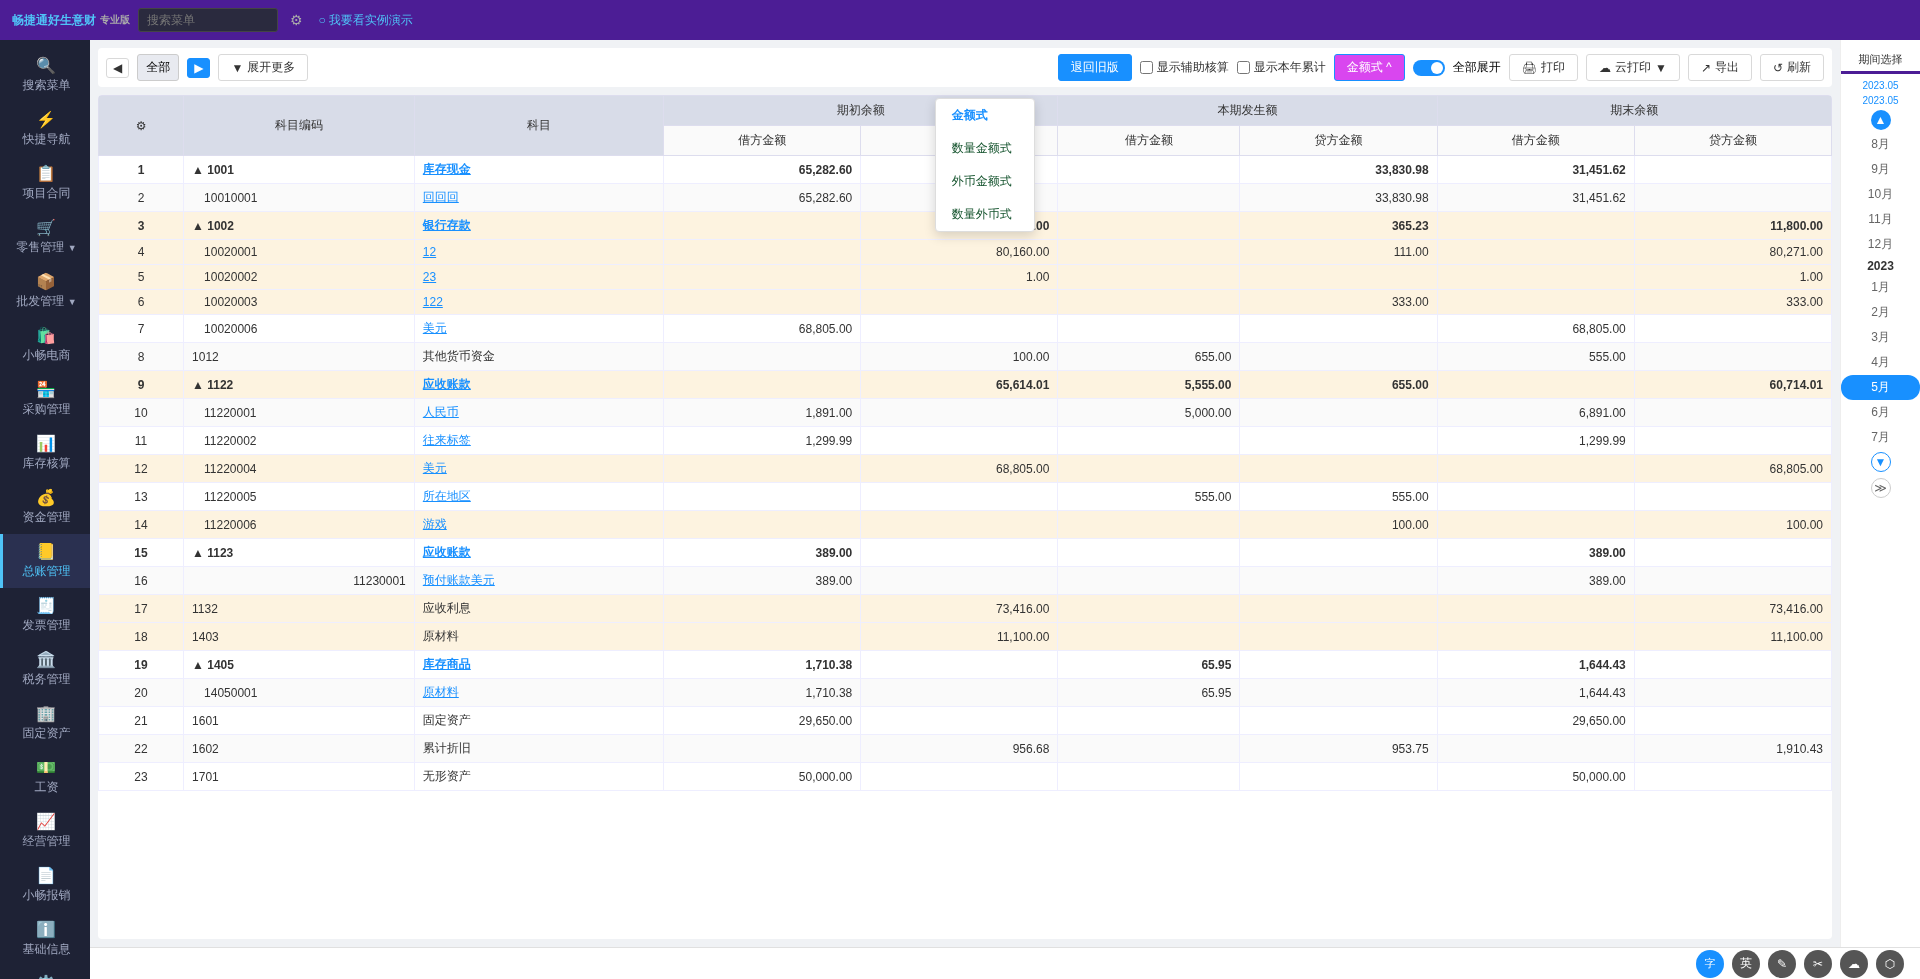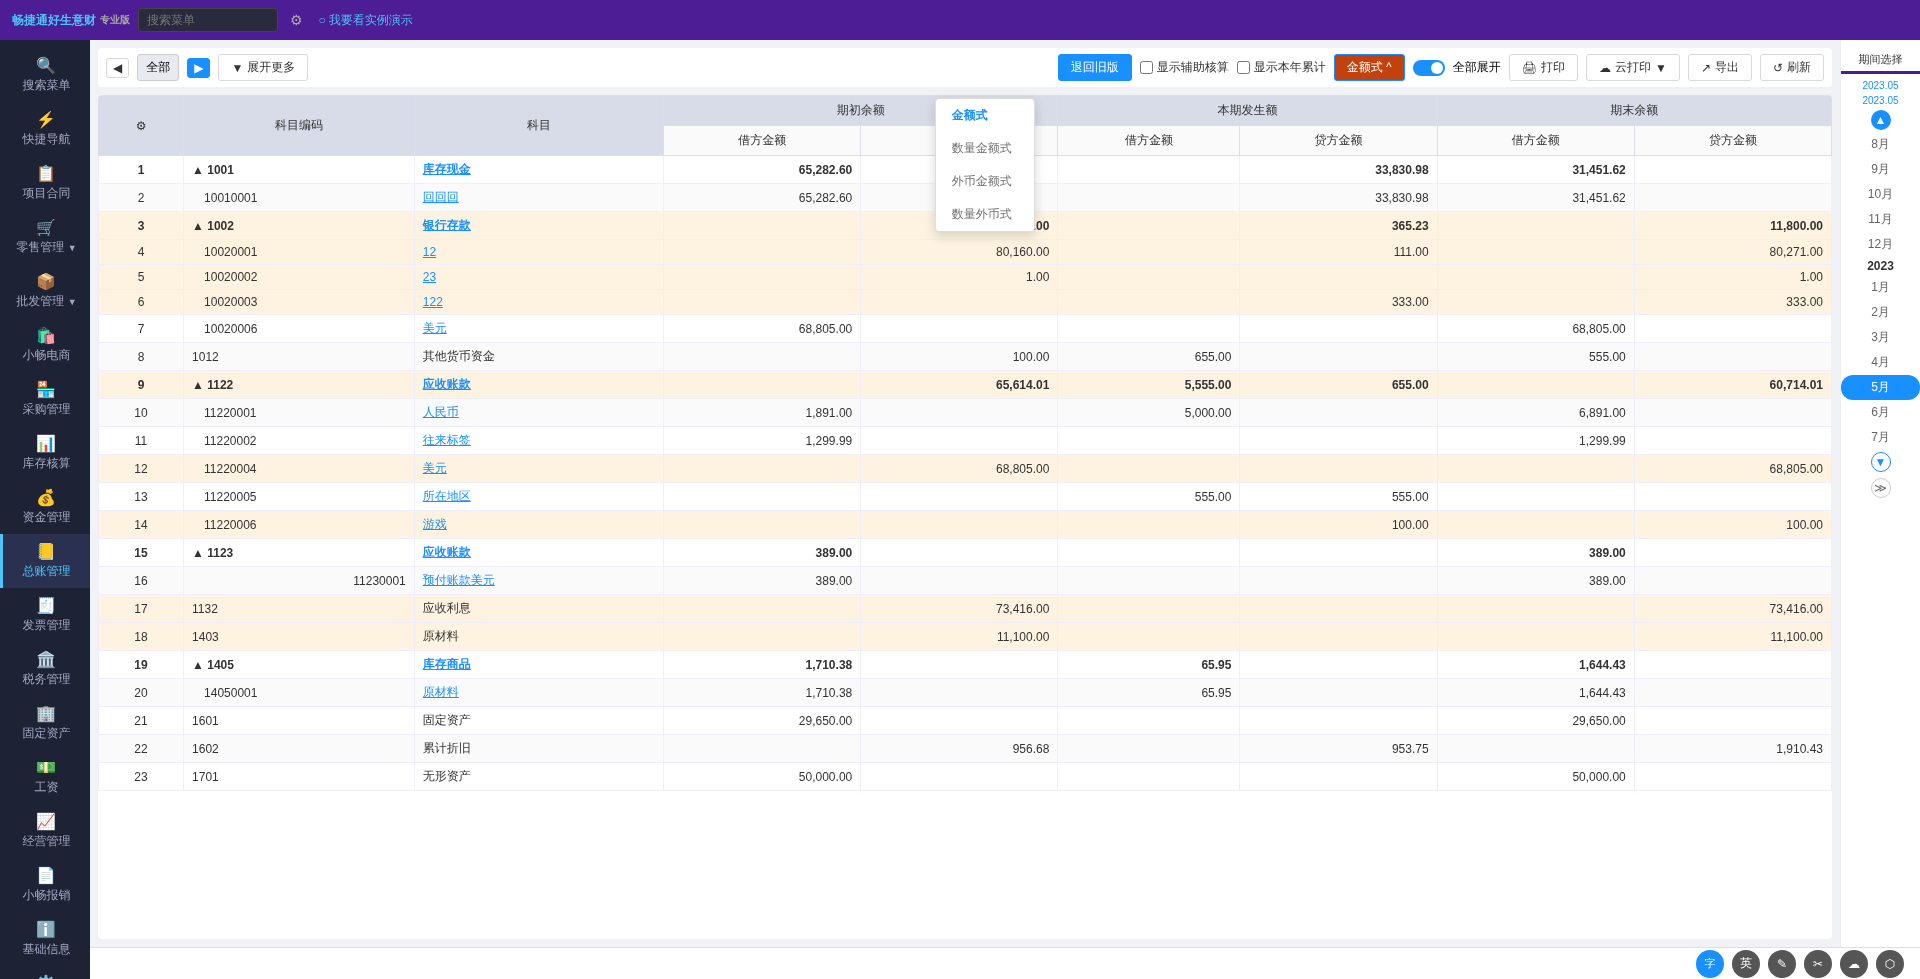--- a/index.html
+++ b/index.html
@@ -36,21 +36,21 @@
     .tab-close { margin-left: 6px; color: #999; font-size: 11px; }
 
     
     .page-content { flex: 1; display: flex; overflow: hidden; }
     .main-content { flex: 1; overflow: hidden; display: flex; flex-direction: column; padding: 8px; }
 
     
     .toolbar { display: flex; align-items: center; gap: 8px; padding: 6px 8px; background: #fff; border-radius: 4px; margin-bottom: 8px; flex-shrink: 0; }
     .btn { padding: 4px 12px; border-radius: 3px; border: 1px solid #d9d9d9; background: #fff; cursor: pointer; font-size: 12px; color: #333; display: flex; align-items: center; gap: 4px; }
     .btn-primary { background: #1890ff; color: #fff; border-color: #1890ff; }
-    .btn-dropdown { background: #c2410c; color: #fff; border-color: #1890ff; display: flex; align-items: center; gap: 4px; }
+    .btn-dropdown { background: #d946ef; color: #fff; border-color: #1890ff; display: flex; align-items: center; gap: 4px; }
     .toolbar-spacer { flex: 1; }
     .checkbox-label { display: flex; align-items: center; gap: 4px; color: #333; font-size: 12px; cursor: pointer; }
     .toggle-switch { width: 32px; height: 16px; background: #1890ff; border-radius: 8px; position: relative; cursor: pointer; }
     .toggle-knob { width: 12px; height: 12px; background: white; border-radius: 50%; position: absolute; top: 2px; right: 2px; }
 
     
     .table-container { flex: 1; overflow: auto; background: #fff; border-radius: 4px; position: relative; }
     table { width: 100%; border-collapse: collapse; font-size: 12px; }
     thead { background: #e8eaf0; position: sticky; top: 0; z-index: 10; }
     thead tr:first-child th { background: #d8dce8; }
@@ -58,21 +58,21 @@
     td { padding: 5px 8px; border: 1px solid #eef; text-align: right; color: #333; white-space: nowrap; }
     td:nth-child(1), td:nth-child(2) { text-align: center; }
     td:nth-child(3) { text-align: left; }
     tr:nth-child(even) { background: #fafafa; }
     .row-highlight td { background: #fdf3e0 !important; }
     .bold-row td { font-weight: bold; }
     .link-text { color: #1890ff; text-decoration: underline; cursor: pointer; }
 
     
     .dropdown-menu { position: absolute; background: white; border: 1px solid #ddd; border-radius: 4px; box-shadow: 0 4px 12px rgba(0,0,0,0.15); z-index: 100; min-width: 100px; top: 44px; right: 370px; }
-    .dropdown-item { padding: 8px 16px; cursor: pointer; color: #737373; font-size: 12px; }
+    .dropdown-item { padding: 8px 16px; cursor: pointer; color: #14532d; font-size: 12px; }
     .dropdown-item.selected { color: #1890ff; font-weight: bold; }
 
     
     .right-panel { width: 80px; background: #fff; border-left: 1px solid #eee; display: flex; flex-direction: column; align-items: center; padding: 8px 0; flex-shrink: 0; font-size: 11px; color: #666; overflow-y: auto; }
     .right-panel .panel-title { color: #333; font-size: 11px; padding: 4px 0; border-bottom: 3px solid #4c1d95; width: 100%; text-align: center; margin-bottom: 4px; }
     .right-panel .year-label { font-weight: bold; color: #333; padding: 2px 0; }
     .right-panel .month-item { padding: 4px 8px; cursor: pointer; width: 100%; text-align: center; border-radius: 2px; }
     .right-panel .month-item.active { background: #1890ff; color: white; border-radius: 12px; }
     .nav-arrow { width: 20px; height: 20px; border-radius: 50%; background: #1890ff; color: white; display: flex; align-items: center; justify-content: center; cursor: pointer; font-size: 12px; margin: 2px auto; }
     .nav-arrow-outline { width: 20px; height: 20px; border-radius: 50%; border: 1px solid #1890ff; color: #1890ff; display: flex; align-items: center; justify-content: center; cursor: pointer; font-size: 12px; margin: 2px auto; }

